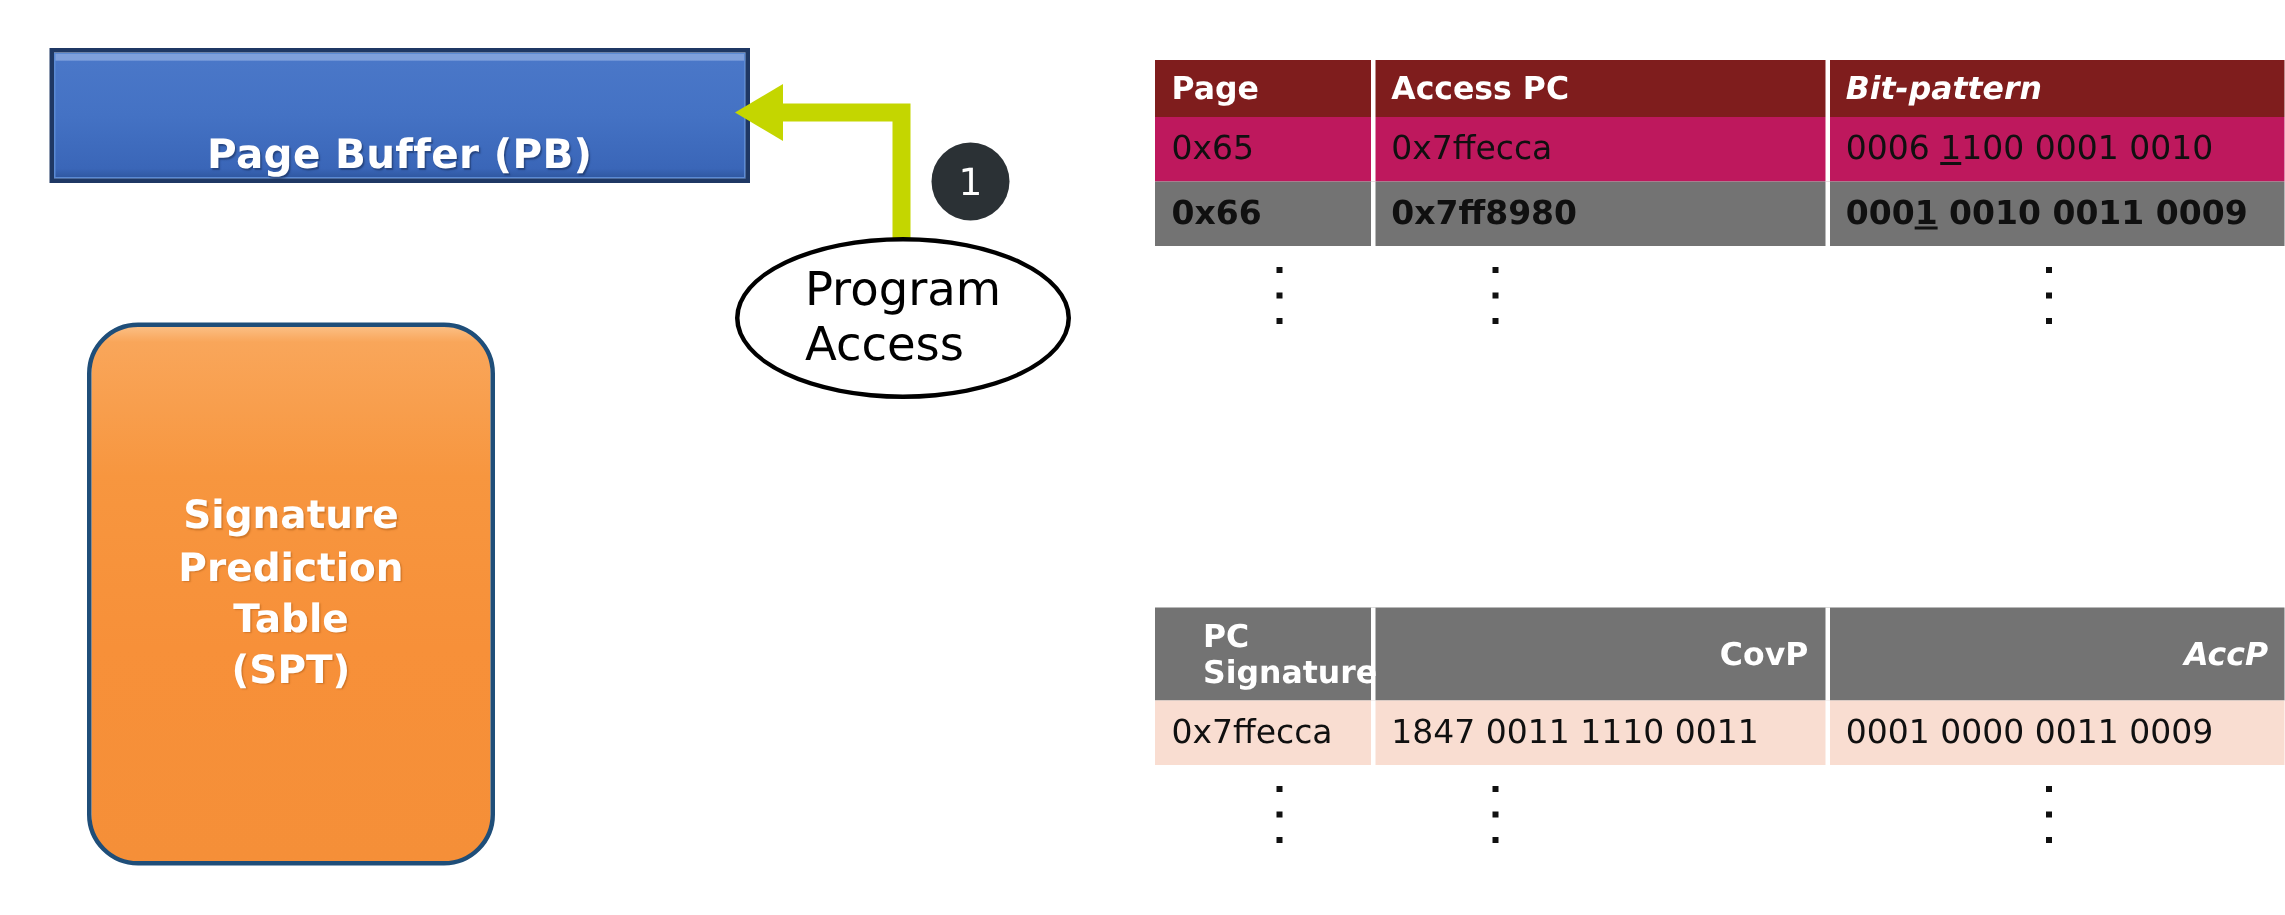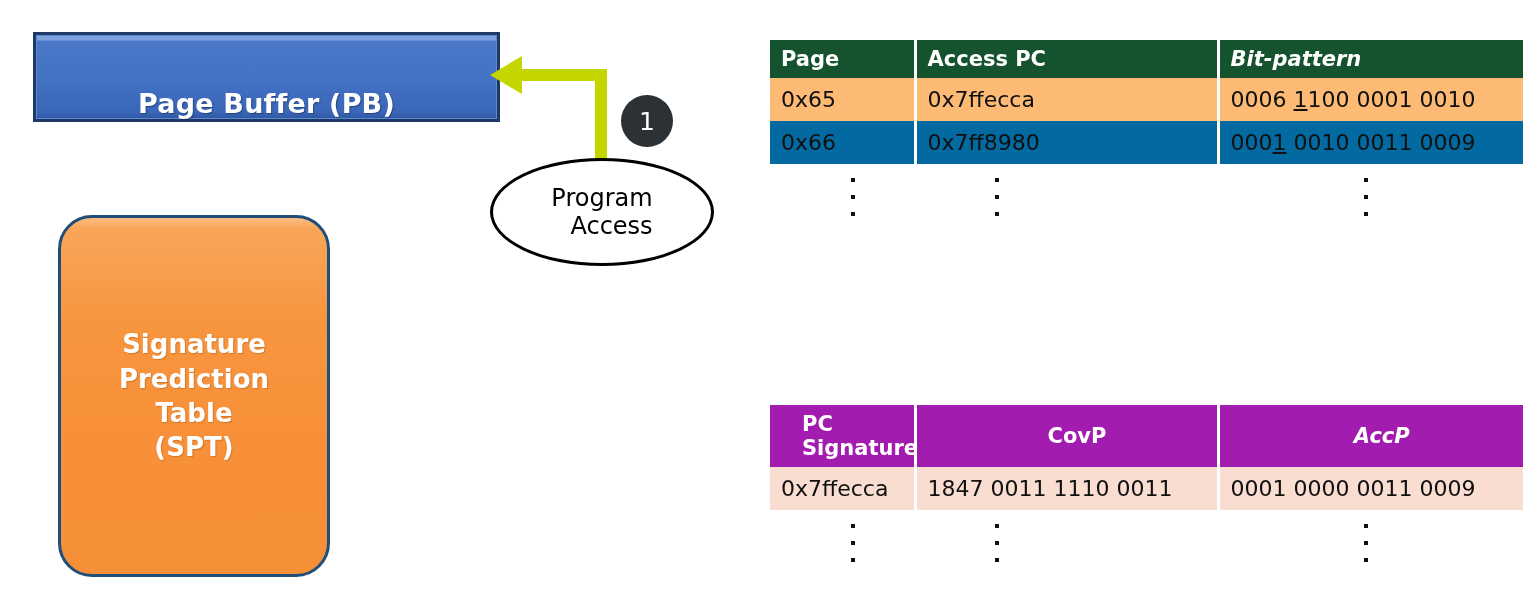--- a/index.html
+++ b/index.html
@@ -107,23 +107,23 @@
     box-sizing: border-box;
     border: 3px solid #000000;
     border-radius: 50%;
     background: #ffffff;
     display: flex;
     align-items: center;
     justify-content: center;
   }
   #program-access-ellipse .pa-label {
     color: #000000;
-    font-size: 24px;
+    font-size: 31px;
     line-height: 1.18;
-    text-align: right;
+    text-align: left;
   }
 
   
   .data-table {
     position: absolute;
     border-collapse: collapse;
     table-layout: fixed;
     font-size: 22px;
   }
   .data-table th {
@@ -140,28 +140,28 @@
     padding: 9px 11px;
     color: #101010;
     vertical-align: middle;
     border-right: 3px solid #ffffff;
     white-space: nowrap;
   }
   .data-table td:last-child { border-right: none; }
 
   
   #pb-table { left: 770px; top: 40px; width: 753px; }
-  #pb-table th { background: #14532d; }
-  #pb-table tr.row-a td { background: #fdba74; }
-  #pb-table tr.row-b td { background: #0369a1; }
+  #pb-table th { background: #7f1d1d; }
+  #pb-table tr.row-a td { background: #be185d; }
+  #pb-table tr.row-b td { background: #737373; font-weight: bold; }
 
   
   #spt-table { left: 770px; top: 405px; width: 753px; }
-  #spt-table th { background: #a21caf; padding-left: 32px; }
-  #spt-table th.center-head { text-align: center; }
+  #spt-table th { background: #737373; padding-left: 32px; }
+  #spt-table th.center-head { text-align: right; }
   #spt-table tr.row-a td { background: #F9DDD1; }
 
   .col-narrow { width: 145px; }
   .col-mid    { width: 303px; }
   .col-wide   { width: 305px; }
 
   .underline-bit { text-decoration: underline; }
 
   
   .vdots-row td {

